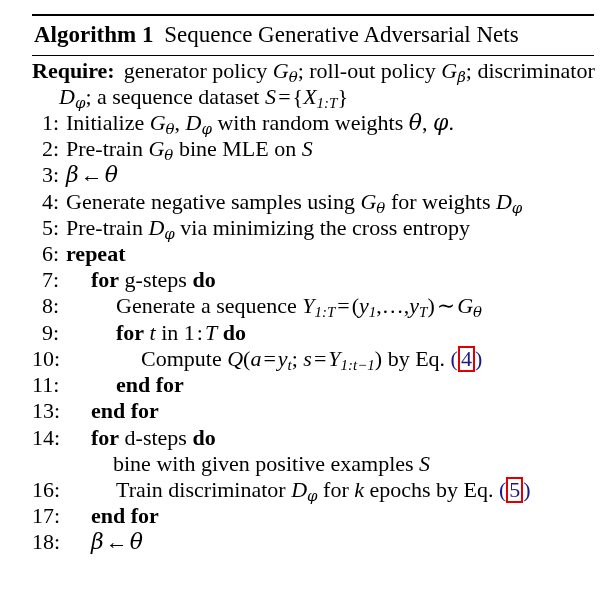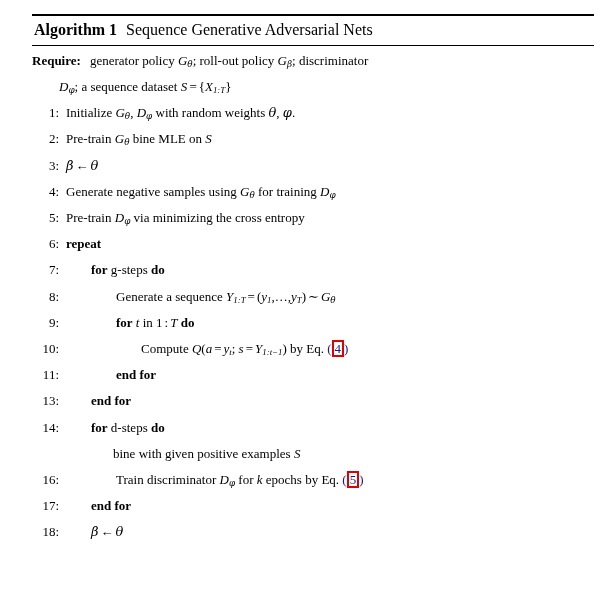--- a/index.html
+++ b/index.html
@@ -24,35 +24,35 @@
     border-top: 2.2px solid #000;
     width: 100%;
     height: 0;
   }
   .rule-thin {
     border-top: 1.1px solid #000;
     width: 100%;
     height: 0;
   }
   .algo-title {
-    font-size: 16px;
+    font-size: 23px;
     line-height: 1.42;
     padding: 3px 0 3px 2px;
     white-space: nowrap;
   }
   .algo-title .kw { font-weight: bold; }
 
   .algo-body {
     padding-top: 2px;
   }
 
   .line {
     display: flex;
     align-items: center;
-    font-size: 13px;
+    font-size: 22px;
     line-height: 26.2px;
     white-space: nowrap;
   }
   .line-num {
     flex: 0 0 auto;
     width: 34px;
     text-align: right;
     padding-right: 7px;
     box-sizing: border-box;
   }
@@ -165,21 +165,21 @@
       <div class="line-body ind-0">
         <span class="greek">β</span><span class="mo">←</span><span class="greek">θ</span>
       </div>
     </div>
 
     <div class="line">
       <div class="line-num">4:</div>
       <div class="line-body ind-0">
         <span>Generate negative samples using</span>
         <span class="mi"><span>G</span><sub class="greek">θ</sub></span>
-        <span>for training</span>
+        <span>for weights</span>
         <span class="mi"><span>D</span><sub class="greek">φ</sub></span>
       </div>
     </div>
 
     <div class="line">
       <div class="line-num">5:</div>
       <div class="line-body ind-0">
         <span>Pre-train</span>
         <span class="mi"><span>D</span><sub class="greek">φ</sub></span>
         <span>via minimizing the cross entropy</span>

